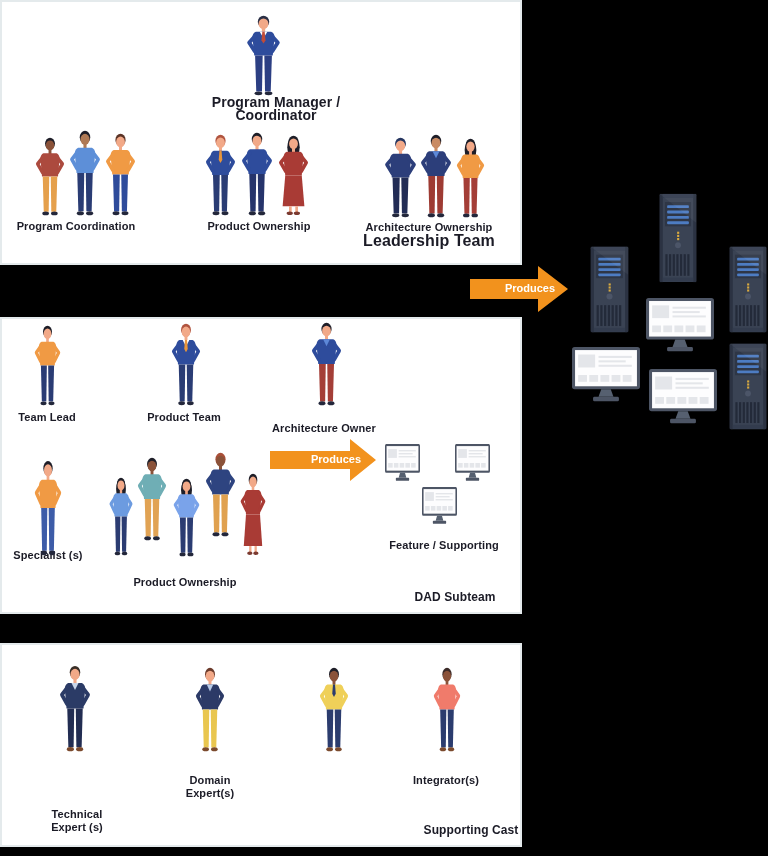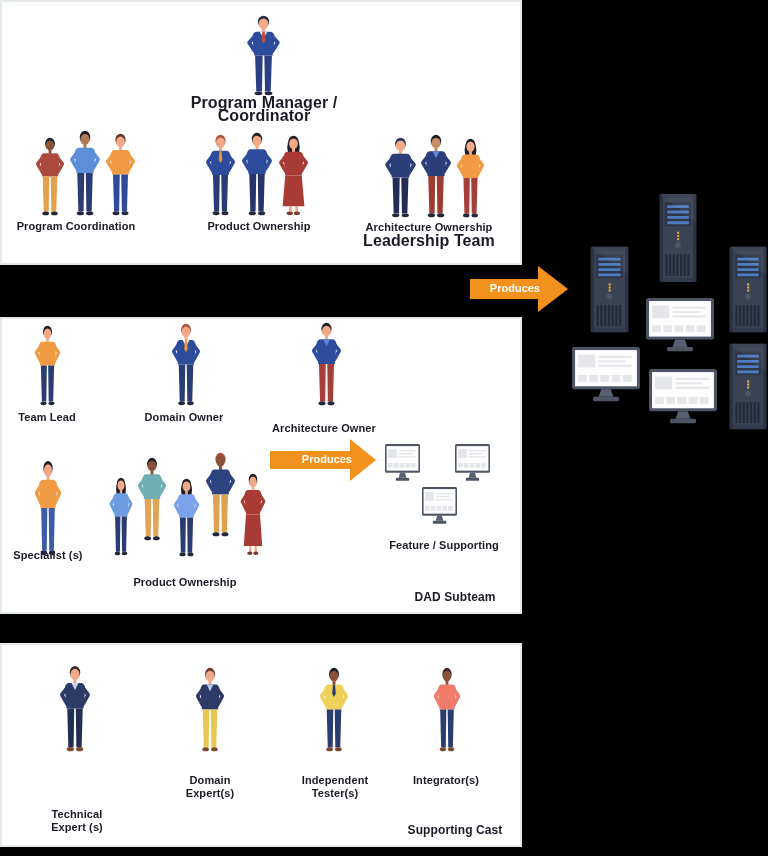--- a/index.html
+++ b/index.html
@@ -5,53 +5,51 @@
   html,body{margin:0;padding:0;background:#000;}
   #stage{position:relative;width:768px;height:856px;background:#000;overflow:hidden;
          font-family:"Liberation Sans","DejaVu Sans",sans-serif;}
   .panel{position:absolute;background:#fff;border:2px solid #E4EAEC;box-sizing:border-box;}
   .lbl{position:absolute;color:#1B1B26;font-weight:700;font-size:11px;line-height:13px;
        text-align:center;white-space:pre-line;letter-spacing:0.1px;}
   .caption{font-size:12px;}
   .fig,.srv,.mon{position:absolute;display:block;}
   .arrow{position:absolute;}
   .arrow svg{position:absolute;left:0;top:0;display:block;}
-  .arrow .atext{position:absolute;color:#fff;font-weight:700;font-size:11px;text-align:right;}
+  .arrow .atext{position:absolute;color:#fff;font-weight:700;font-size:11px;text-align:center;margin-left:25px;}
 </style>
 </head>
 <body>
 
 <div id="stage">
 
   <section class="panel" style="left:0;top:0;width:522px;height:265px"></section>
   <section class="panel" style="left:0;top:317px;width:522px;height:297px"></section>
   <section class="panel" style="left:0;top:643px;width:522px;height:204px"></section>
 
-  <div class="lbl" style="left:164px;top:96px;width:200px;font-size:16px">Program Manager / Coordinator</div>
+  <div class="lbl" style="left:176px;top:96px;width:200px;font-size:14px">Program Manager / Coordinator</div>
   <div class="lbl" style="left:6px;top:220px;width:140px">Program Coordination</div>
   <div class="lbl" style="left:189px;top:220px;width:140px">Product Ownership</div>
   <div class="lbl" style="left:349px;top:221px;width:160px">Architecture Ownership</div>
   <div class="lbl caption" style="left:349px;top:234px;width:160px;font-size:16px">Leadership Team</div>
 
   <div class="lbl" style="left:-3px;top:411px;width:100px">Team Lead</div>
-  <div class="lbl" style="left:124px;top:411px;width:120px">Domain Owner</div>
+  <div class="lbl" style="left:124px;top:411px;width:120px">Product Team</div>
   <div class="lbl" style="left:254px;top:422px;width:140px">Architecture Owner</div>
   <div class="lbl" style="left:-7px;top:549px;width:110px">Specialist (s)</div>
   <div class="lbl" style="left:115px;top:576px;width:140px">Product Ownership</div>
   <div class="lbl" style="left:364px;top:539px;width:160px">Feature / Supporting</div>
   <div class="lbl caption" style="left:395px;top:591px;width:120px">DAD Subteam</div>
 
   <div class="lbl" style="left:27px;top:808px;width:100px">Technical
 Expert (s)</div>
   <div class="lbl" style="left:160px;top:774px;width:100px">Domain
 Expert(s)</div>
-  <div class="lbl" style="left:280px;top:774px;width:110px">Independent
-Tester(s)</div>
   <div class="lbl" style="left:391px;top:774px;width:110px">Integrator(s)</div>
-  <div class="lbl caption" style="left:390px;top:824px;width:130px">Supporting Cast</div>
+  <div class="lbl caption" style="left:406px;top:824px;width:130px">Supporting Cast</div>
 
   <div class="arrow" style="left:470px;top:266px;width:98px;height:46px">
     <svg width="98" height="46" viewBox="0 0 98 46">
       <polygon points="0,13 68,13 68,0 98,23 68,46 68,33 0,33" fill="#F2921D"></polygon>
     </svg>
     <span class="atext" style="left:0;top:16px;width:70px">Produces</span>
   </div>
 
   <div class="arrow" style="left:270px;top:439px;width:106px;height:42px">
     <svg width="106" height="42" viewBox="0 0 106 42">

